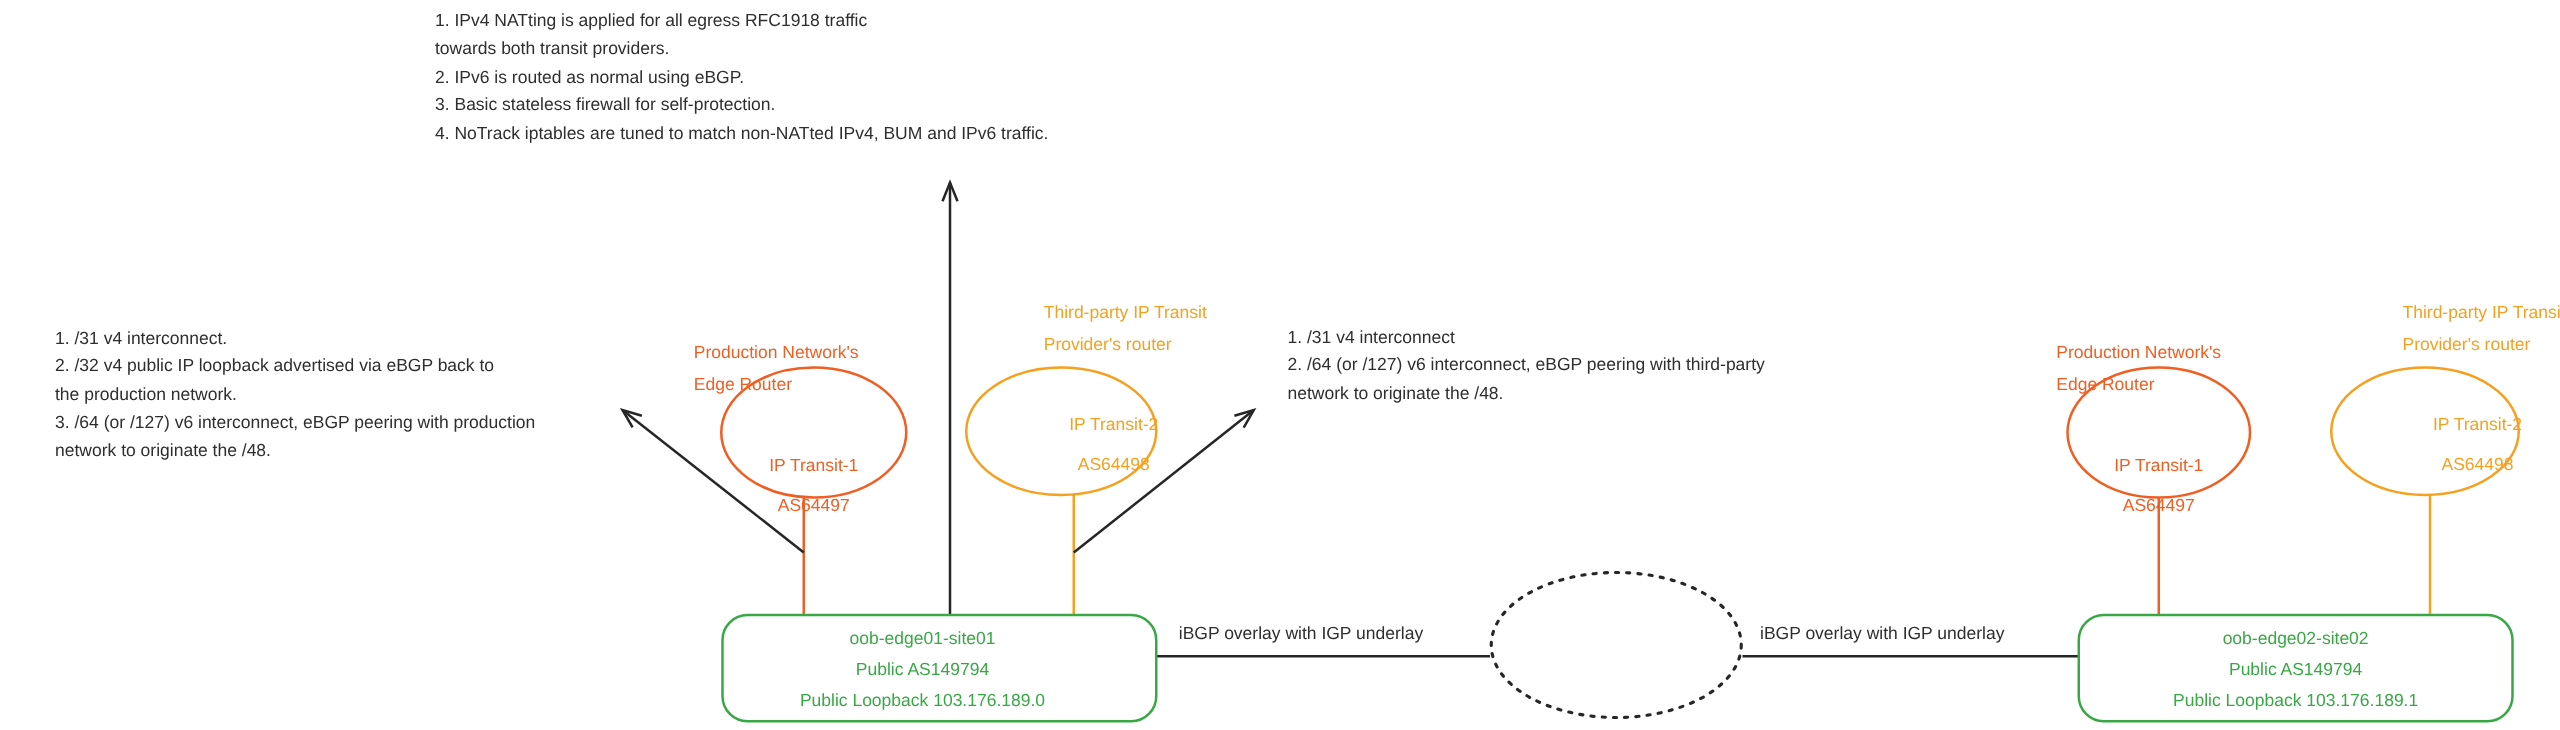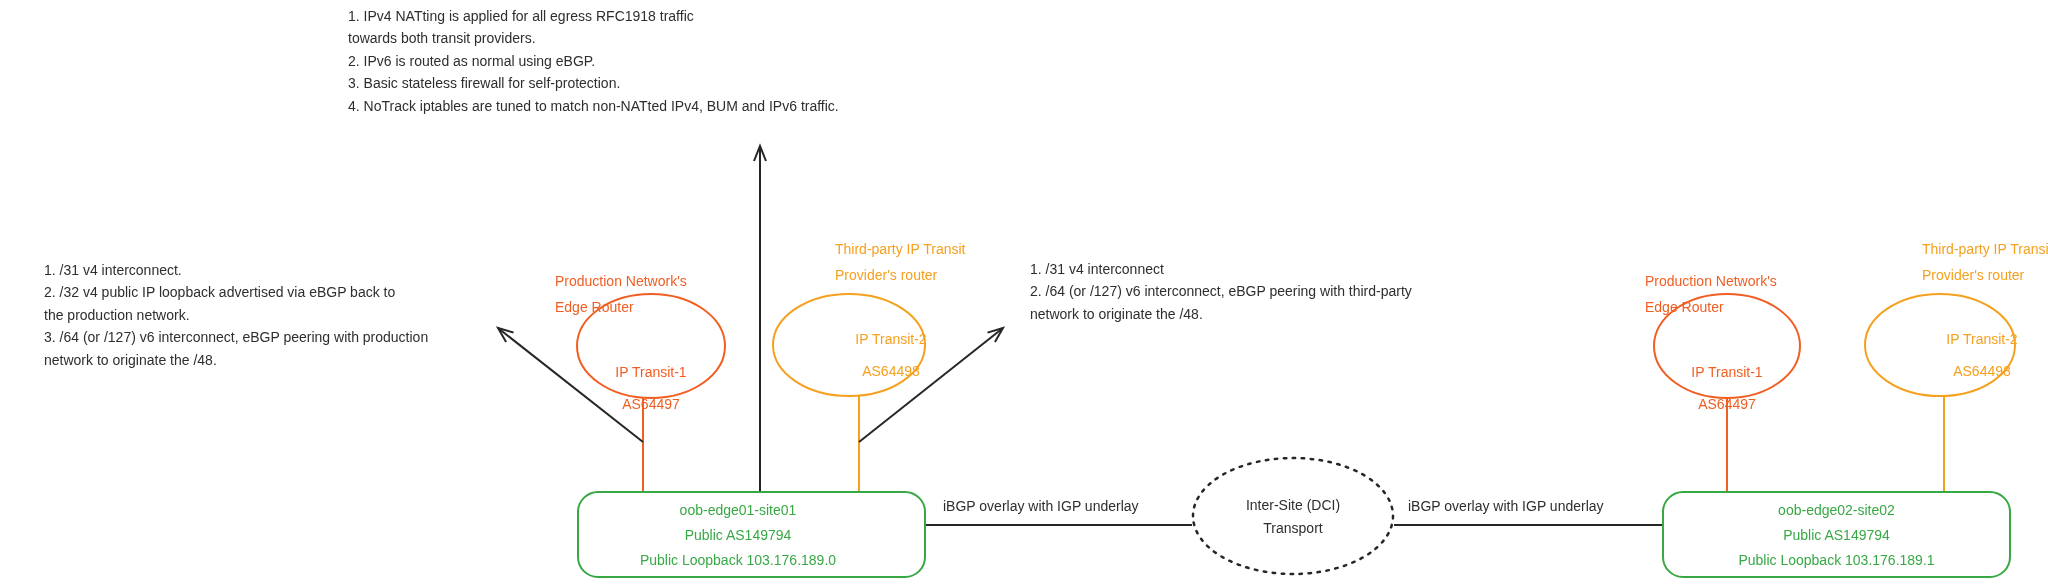--- a/index.html
+++ b/index.html
@@ -88,19 +88,17 @@
   <div class="txt node-label txt-tp" style="left:1840px; top:323px; width:200px;">IP Transit-2
 AS64498</div>
 
   <div class="txt node-label txt-edge" style="left:578px; top:498px; width:296px; line-height:25px;margin-left:12px;">oob-edge01-site01
 Public AS149794
 Public Loopback 103.176.189.0</div>
   <div class="txt node-label txt-edge" style="left:1663px; top:498px; width:347px; line-height:25px;text-align:center;">oob-edge02-site02
 Public AS149794
 Public Loopback 103.176.189.1</div>
 
-  <div class="txt node-label" style="left:1193px; top:494px; width:200px; line-height:23px;">Inter-Site (DCI)
-Transport</div>
 
   <div class="txt" style="left:943px; top:495px;">iBGP overlay with IGP underlay</div>
   <div class="txt" style="left:1408px; top:495px;">iBGP overlay with IGP underlay</div>
 
 </div>
 
 </body></html>

